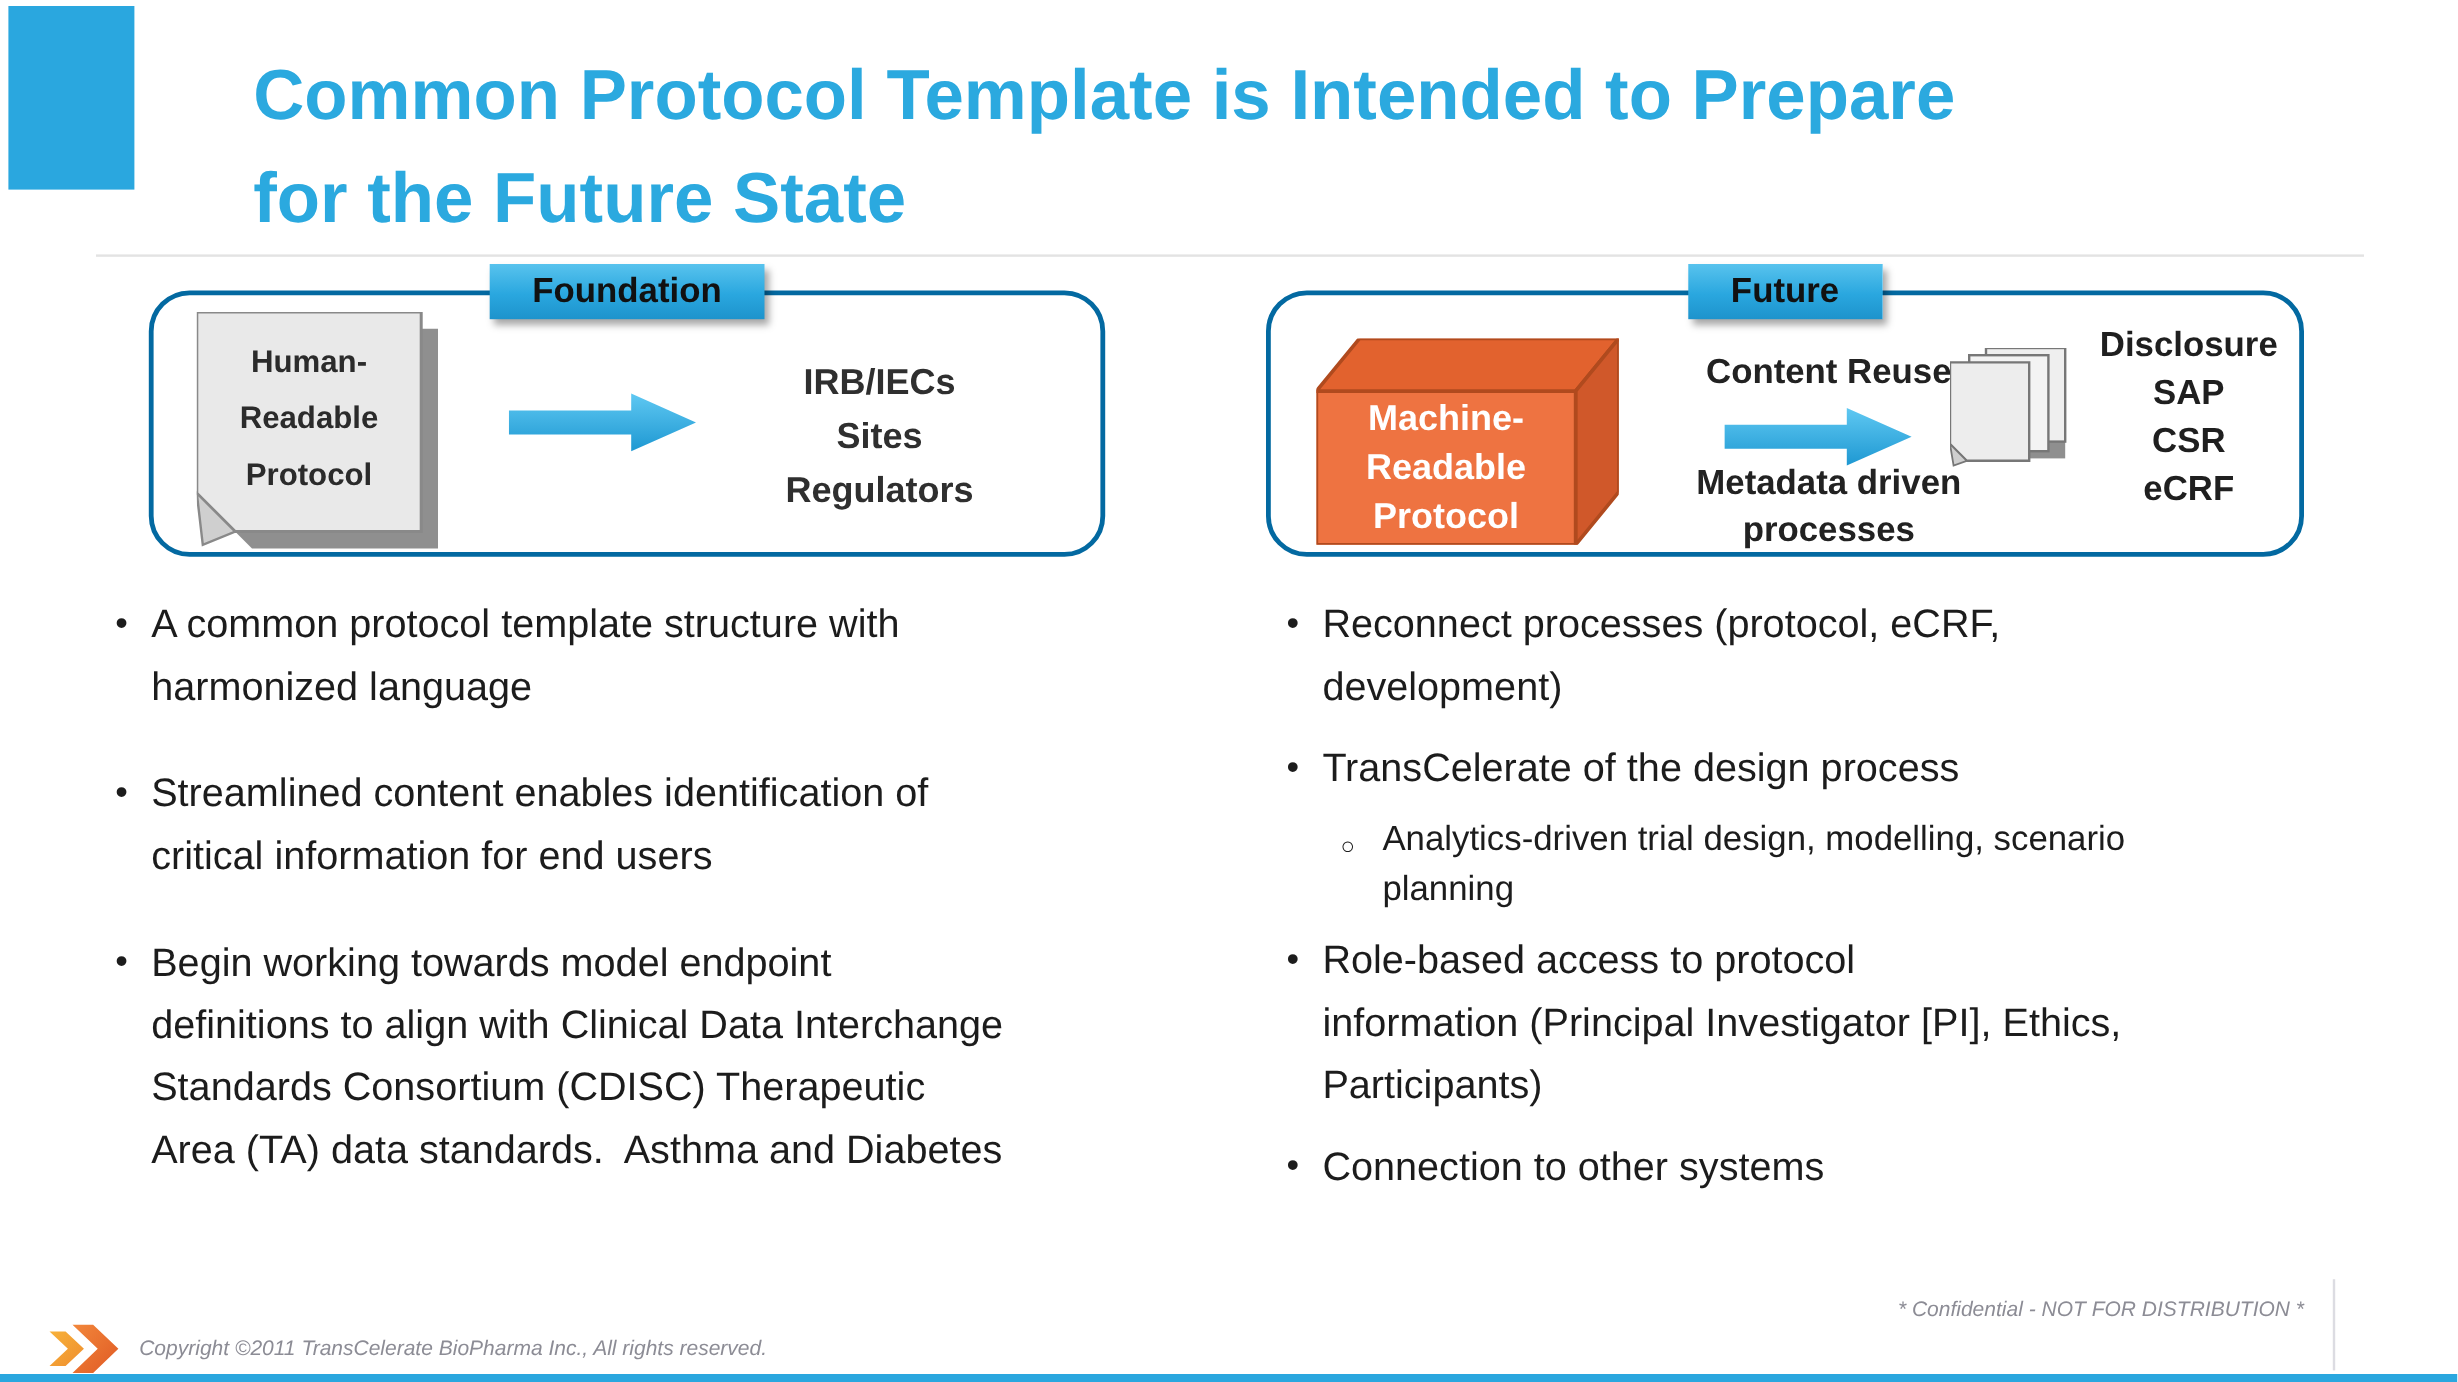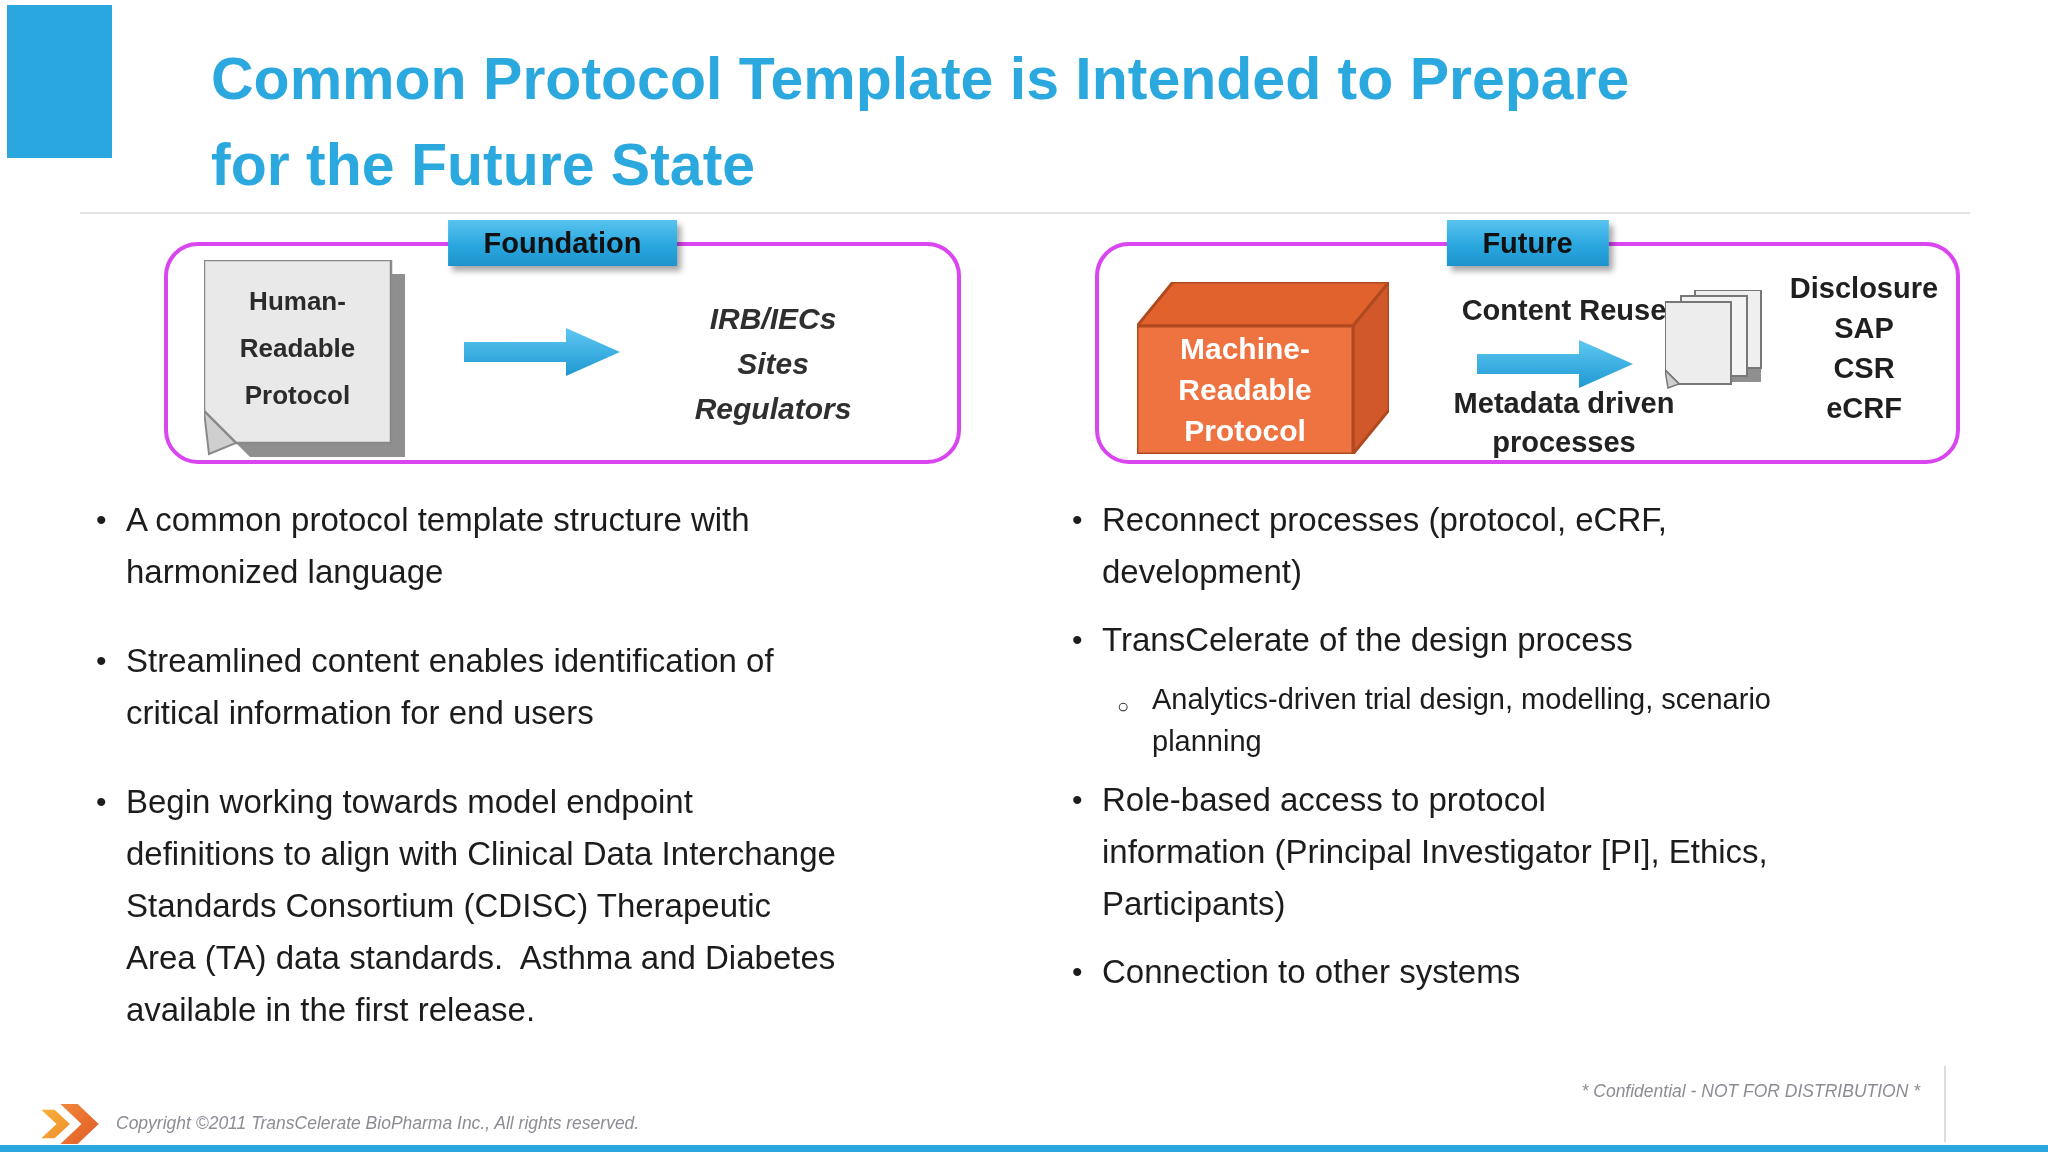--- a/index.html
+++ b/index.html
@@ -9,42 +9,42 @@
   }
 
   
   .corner-square { position:absolute; left:7px; top:5px; width:105px; height:153px; background:#2AA7DF; }
   .title { position:absolute; left:163px; top:36px; margin:0; font-size:59px; font-weight:bold;
            color:#2BA9DF; line-height:86px; letter-spacing:0px; }
   .title .t-line { white-space:pre;margin-left:48px; }
   .divider { position:absolute; left:80px; top:212px; width:1890px; height:2px; background:#E3E3E3; }
 
   
-  .fbox { position:absolute; top:242px; height:222px; border:4px solid #d946ef; border-radius:34px;
-          box-sizing:border-box; background:#ffffff;margin-left:40px; }
+  .fbox { position:absolute; top:242px; height:222px; border:4px solid #0369a1; border-radius:34px;
+          box-sizing:border-box; background:#ffffff; }
   .fbox.leftbox  { left:124px;  width:797px; }
   .fbox.rightbox { left:1055px; width:865px; }
   .box-tag {
     position:absolute; top:-26px; left:50%; transform:translateX(-50%);
     height:46px; padding:0 36px; display:flex; align-items:center; justify-content:center;
     background:linear-gradient(180deg,#58C3EE 0%,#2AA7DF 55%,#1D93CC 100%);
     color:#111; font-size:29px; font-weight:bold; white-space:pre;
     box-shadow:4px 5px 6px rgba(0,0,0,0.35);
   }
 
   
   .doc-icon { position:absolute; left:36px; top:14px; width:210px; height:206px; }
   .doc-text { position:absolute; left:0; top:18px; width:187px; text-align:center;
               font-size:26px; font-weight:bold; color:#2B2B2B; line-height:47px; }
   .doc-text div { white-space:pre; }
 
   
   .arrow { position:absolute; width:158px; height:52px; }
   .audience { position:absolute; left:440px; top:50px; width:330px; text-align:center;
-              font-size:30px; font-weight:bold; color:#2F2F2F; line-height:45px;font-style:italic; }
+              font-size:30px; font-weight:bold; color:#2F2F2F; line-height:45px; }
   .audience div { white-space:pre; }
 
   
   .cube { position:absolute; left:38px; top:36px; width:252px; height:128px; }
   .cube-text { position:absolute; left:0; top:46px; width:216px; text-align:center;
                font-size:30px; font-weight:bold; color:#ffffff; line-height:41px; }
   .cube-text div { white-space:pre; }
 
   .flow-top { position:absolute; left:340px; top:48px; width:250px; text-align:center;
               font-size:29px; font-weight:bold; color:#222; white-space:pre; }
@@ -187,21 +187,20 @@
       <span class="marker">•</span>
       <div class="line">Streamlined content enables identification of</div>
       <div class="line">critical information for end users</div>
     </div>
     <div class="bullet-item">
       <span class="marker">•</span>
       <div class="line">Begin working towards model endpoint</div>
       <div class="line">definitions to align with Clinical Data Interchange</div>
       <div class="line">Standards Consortium (CDISC) Therapeutic</div>
       <div class="line">Area (TA) data standards.  Asthma and Diabetes</div>
-      <div class="line">available in the first release.</div>
     </div>
   </div>
 
   <div class="bullets bullets-right">
     <div class="bullet-item">
       <span class="marker">•</span>
       <div class="line">Reconnect processes (protocol, eCRF,</div>
       <div class="line">development)</div>
     </div>
     <div class="bullet-item tight">

